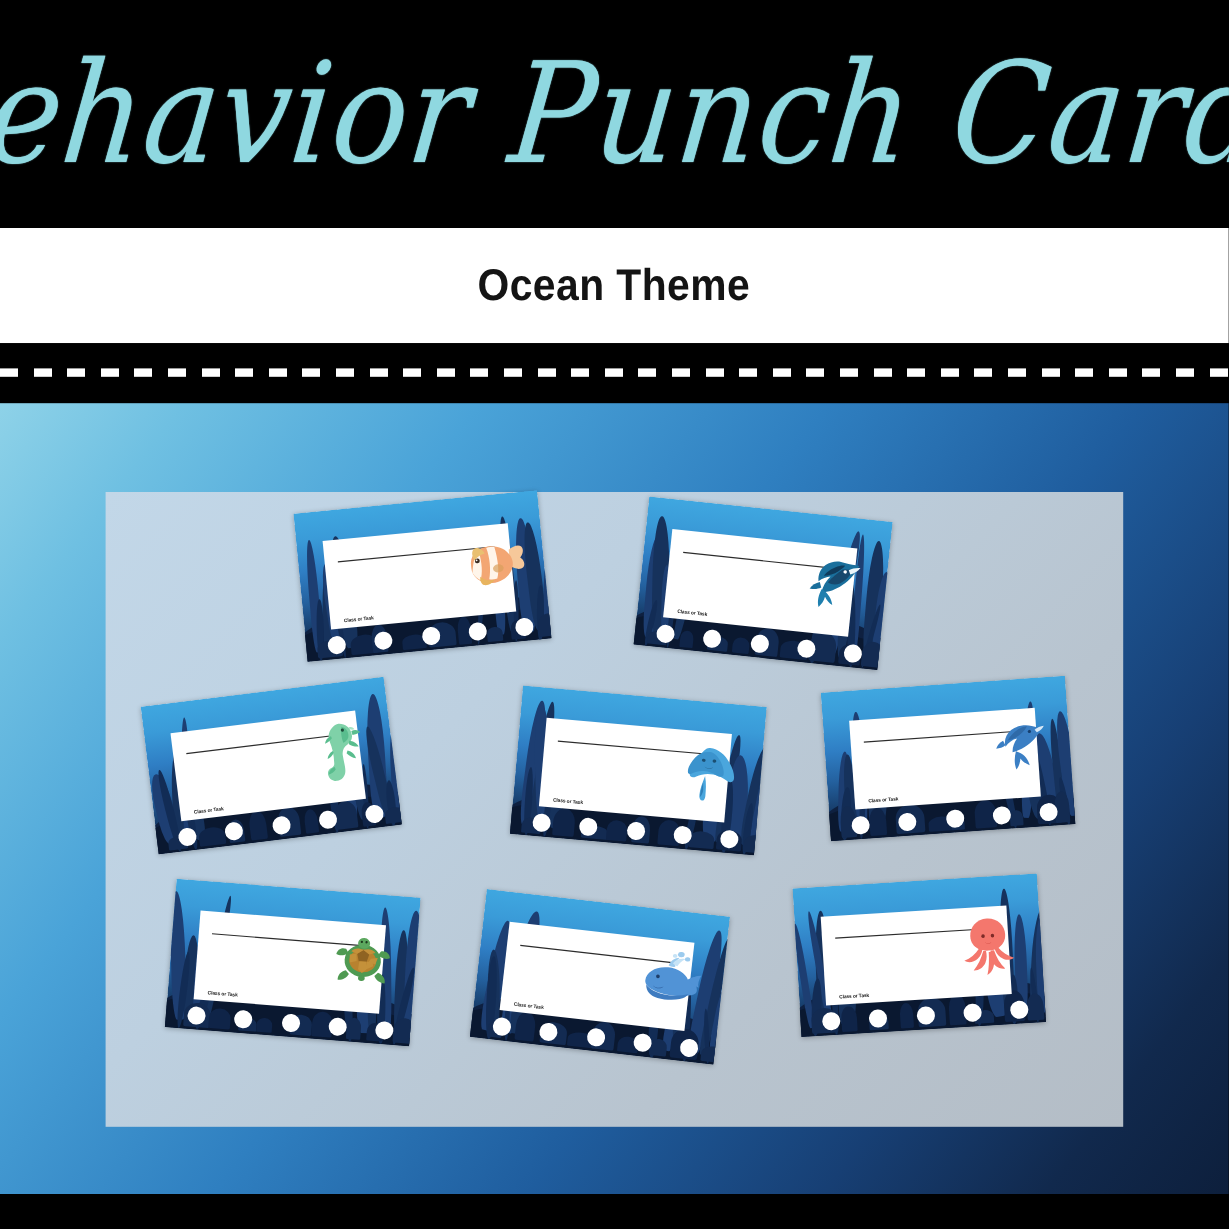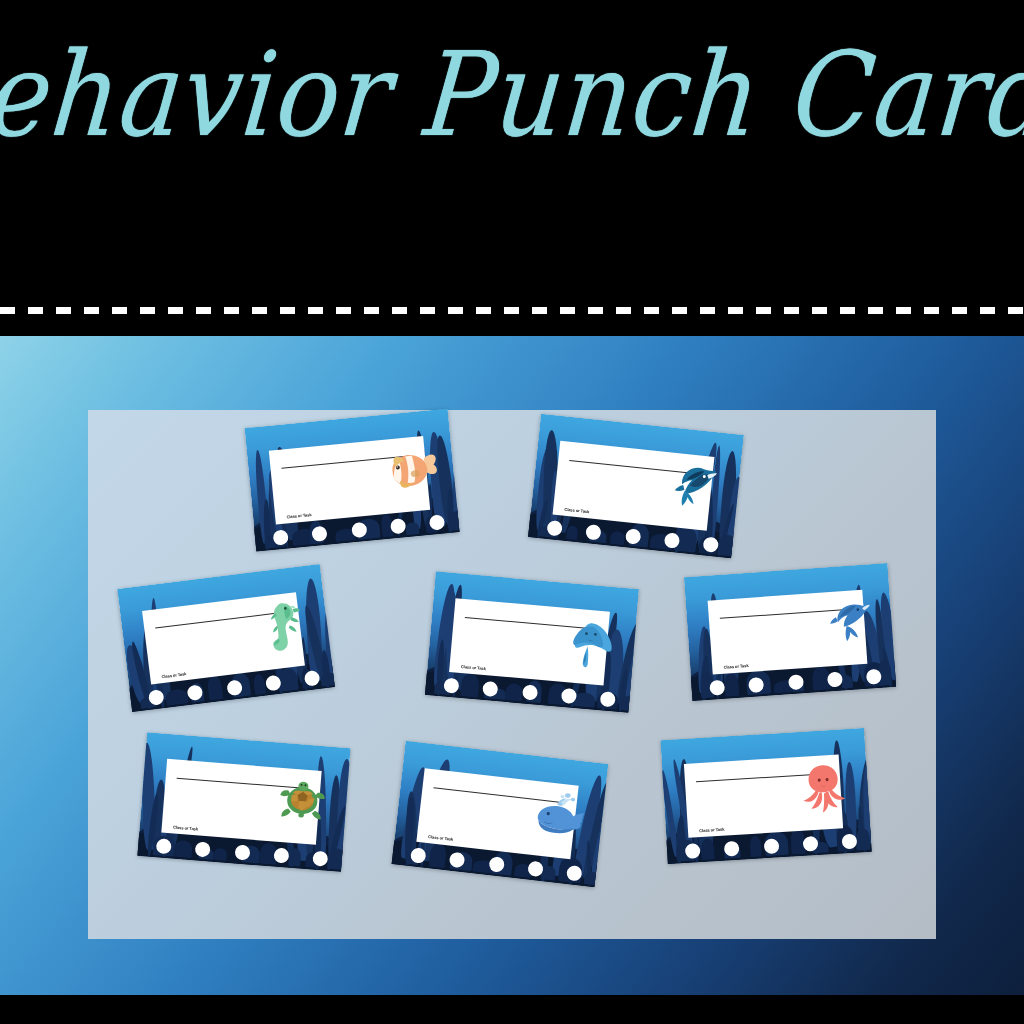--- a/index.html
+++ b/index.html
@@ -149,20 +149,23 @@
 </style>
 </head>
 <body>
 
 <div id="page">
 
   <div class="header-band">
     <div class="title">Behavior Punch Cards</div>
   </div>
 
+  <div class="subtitle-band">
+    <div class="subtitle">Ocean Theme</div>
+  </div>
 
   <div class="dash-band">
     <div class="dash-line"></div>
   </div>
 
   <div class="main-band">
     <div class="panel" id="panel">
         <div class="card" style="left: 162px; top: 8px; transform: rotate(-5.5deg) scale(1);">
           <div class="card-bg">
             <div class="floor"></div>

